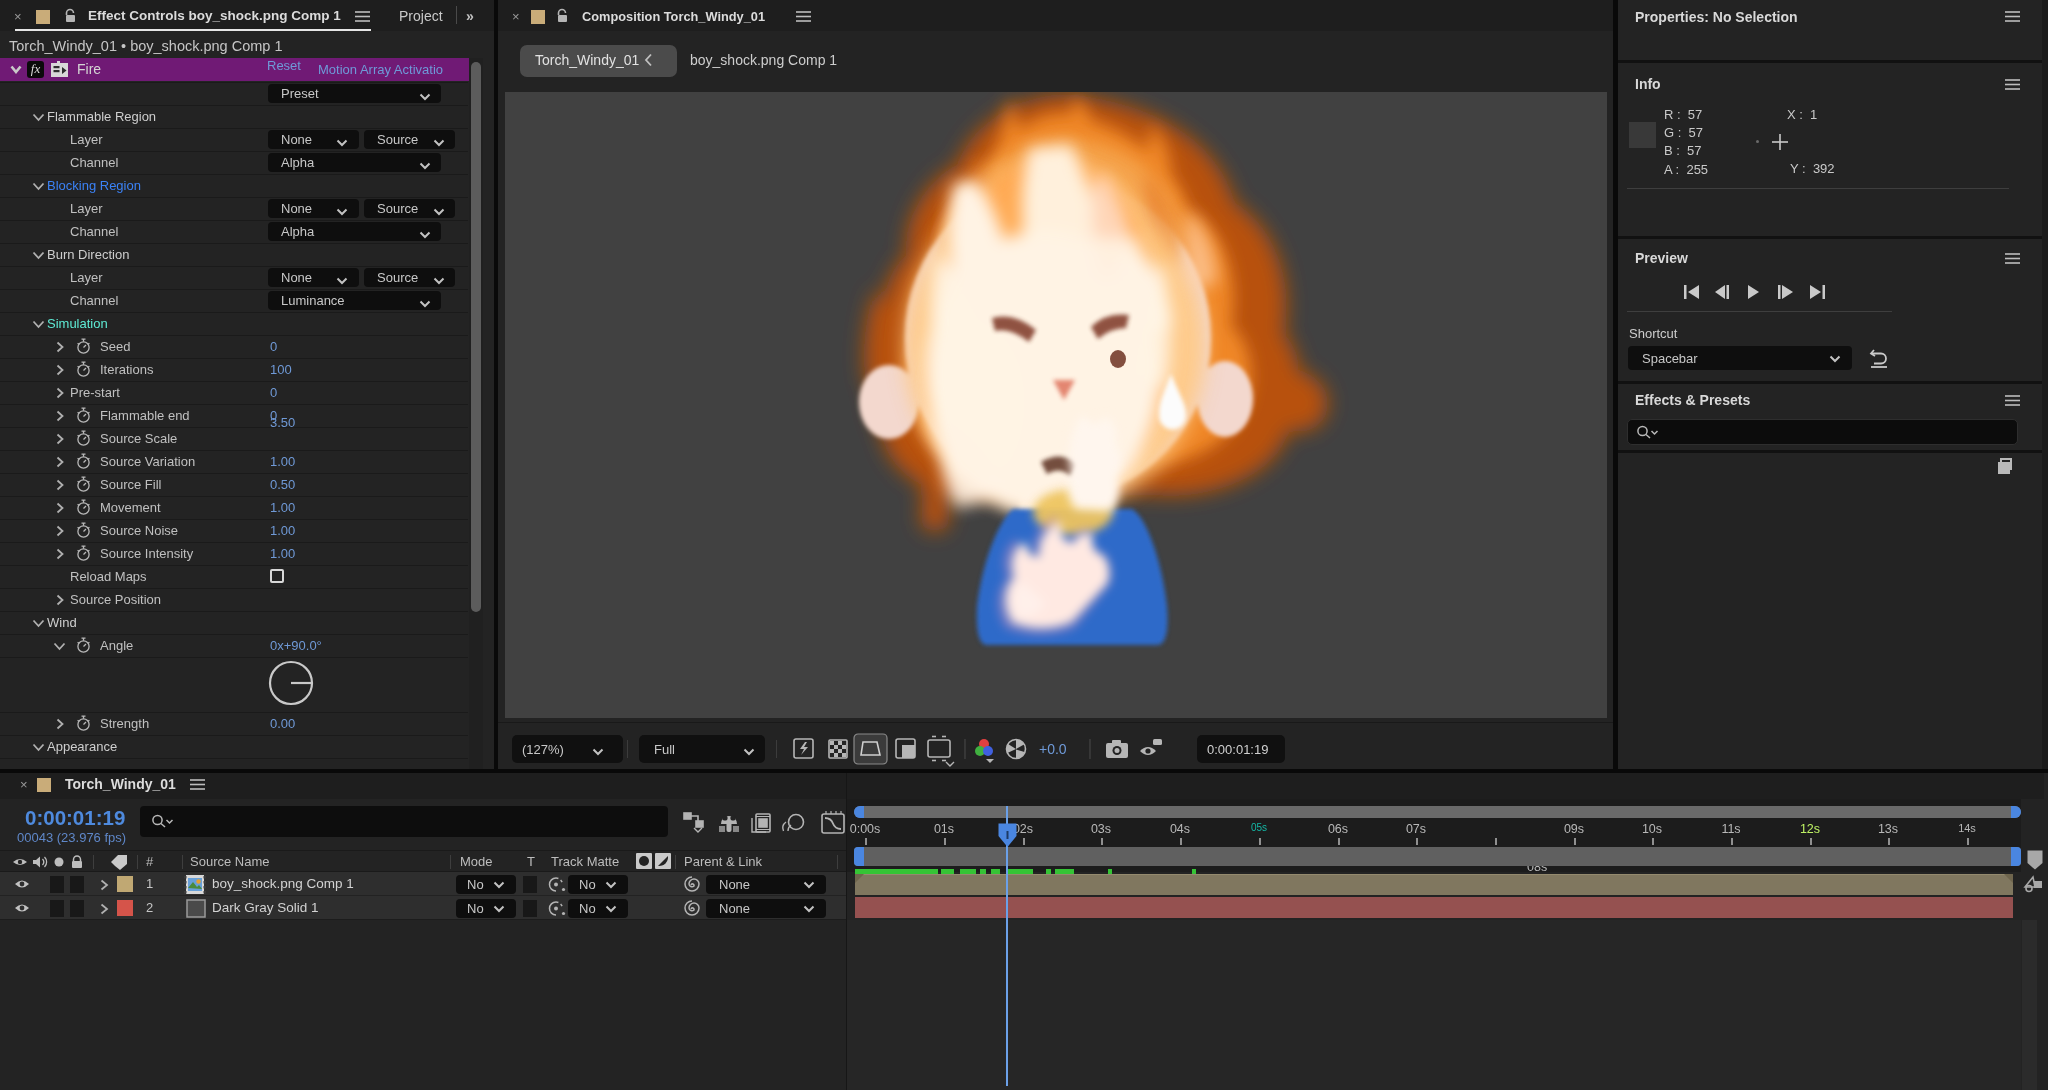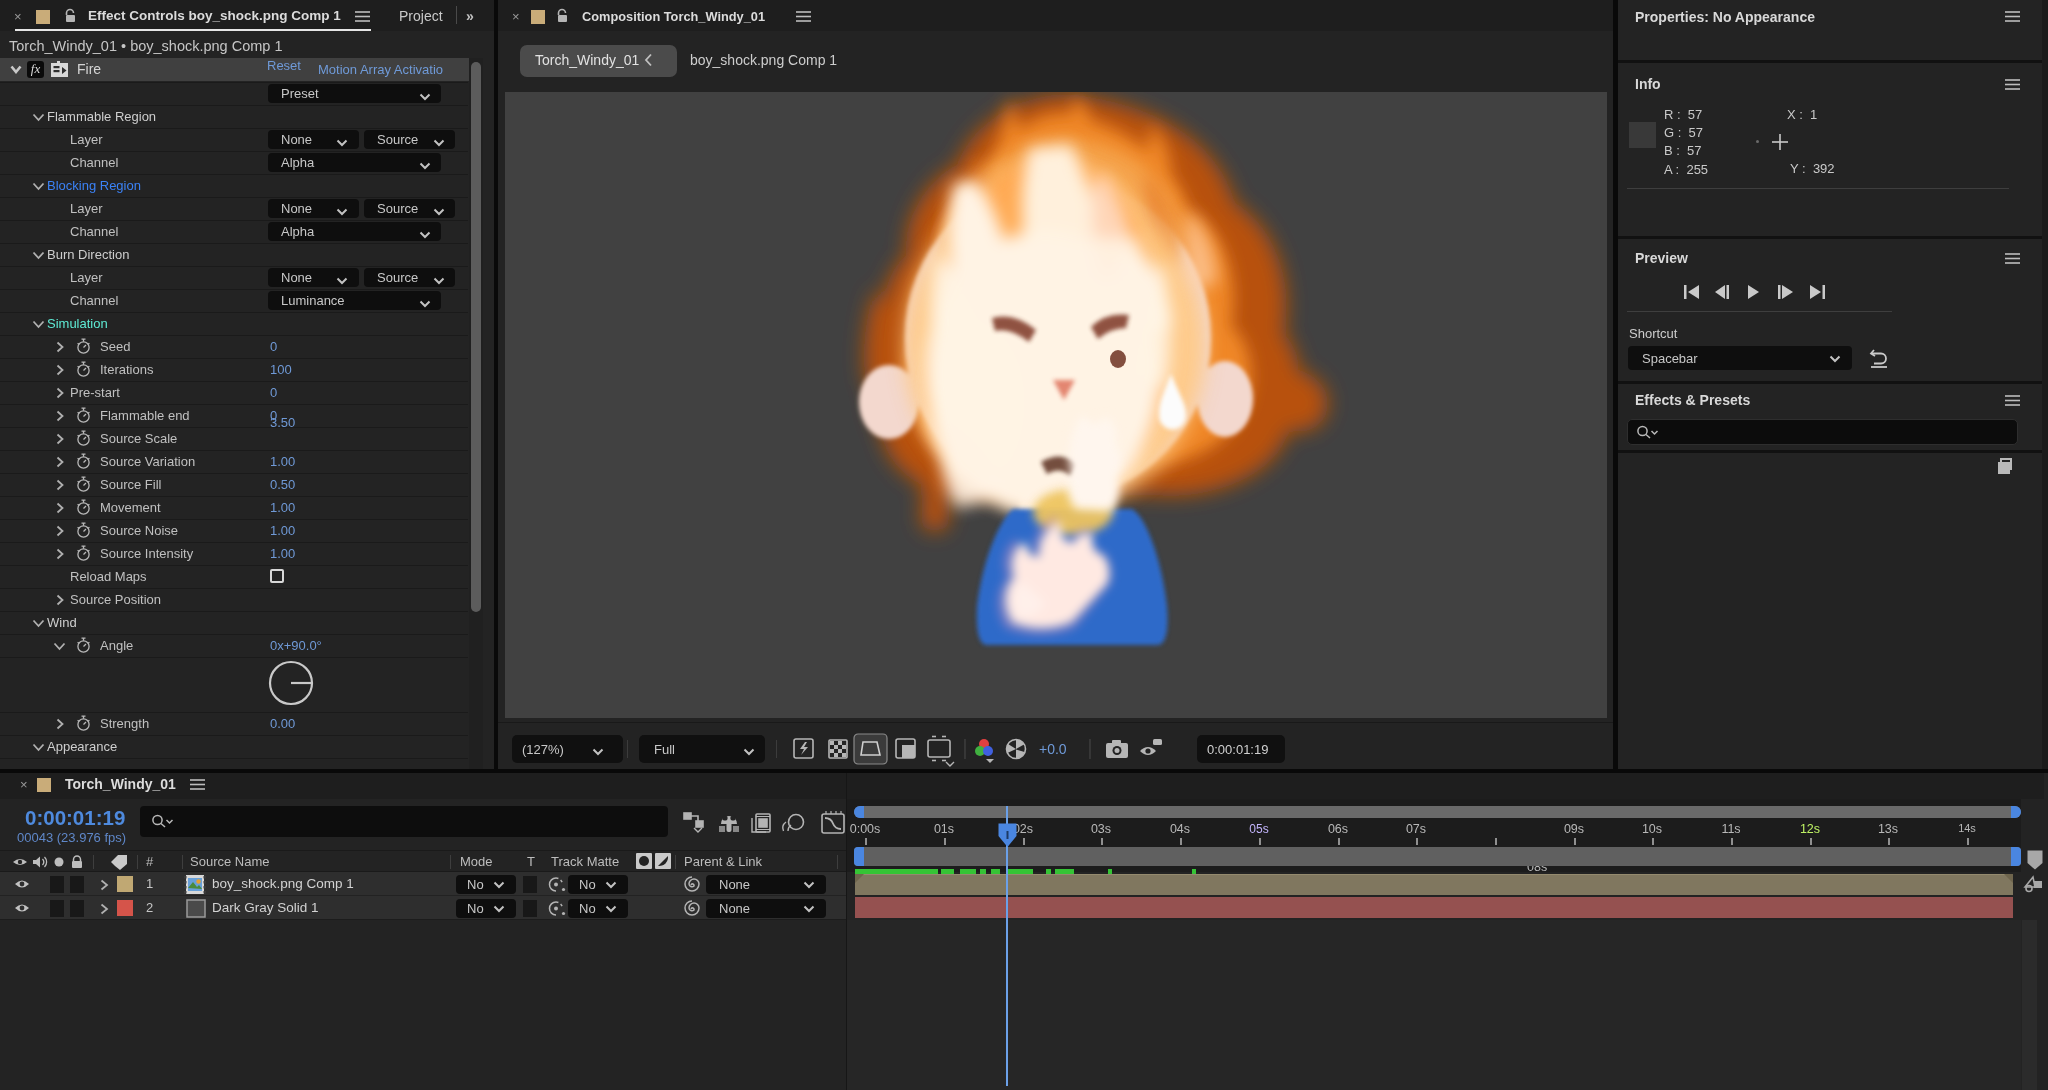--- a/index.html
+++ b/index.html
@@ -32,21 +32,21 @@
         <line x1="1" y1="11" x2="16" y2="11"></line>
       </g>
     </svg>
   <div class="abs" style="left:399px;top:8px;font-size:14px;color:#c9c9c9;">Project</div>
   <div class="abs" style="left:456px;top:6px;width:1px;height:18px;background:#4a4a4a;"></div>
   <div class="abs" style="left:466px;top:8px;font-size:14px;color:#c0c0c0;font-weight:bold;">»</div>
   <div class="abs" style="left:15px;top:29px;width:356px;height:2px;background:#e6e6e6;"></div>
 
   <div class="abs" style="left:9px;top:38px;font-size:14.5px;color:#c6c6c6;">Torch_Windy_01 • boy_shock.png Comp 1</div>
 
-  <div class="abs" style="left:0;top:58px;width:482px;height:23px;background:#404040;">
+  <div class="abs" style="left:0;top:58px;width:482px;height:23px;background:#701a75;">
     <svg class="abs" style="left:10px;top:7px;" width="12" height="9" viewBox="0 0 12 9">
         <path d="M1.5 1.5 L6 7 L10.5 1.5" fill="none" stroke="#c9c9c9" stroke-width="2.6"></path>
       </svg>
     <div class="abs" style="left:27px;top:3px;width:17px;height:17px;background:#0a0a0a;border-radius:3px;color:#dadada;font-style:italic;font-size:13px;text-align:center;line-height:16px;font-family:'Liberation Serif',serif;">fx</div>
     <svg class="abs" style="left:50px;top:2px;" width="19" height="18" viewBox="0 0 19 18">
         <path d="M1 3 h6 v-2 h3 v2 h8 v14 h-17 z" fill="#d8d8d8"></path>
         <g fill="#2e2e2e">
           <rect x="3.5" y="6" width="6" height="2.2"></rect>
           <rect x="3.5" y="10" width="6" height="2.2"></rect>
           <path d="M12 7 l4.5 3.5 L12 14 Z"></path>
@@ -510,21 +510,21 @@
         <circle cx="360" cy="20" r="2.6" fill="#232323"></circle>
         <rect x="365" y="8" width="9" height="6" rx="1.5"></rect>
       </g>
     </g>
   </svg>
   <div class="abs" style="left:699px;top:735px;width:88px;height:28px;background:#101010;border-radius:5px;"></div>
   <div class="abs" style="left:709px;top:742px;color:#d0d0d0;">0:00:01:19</div>
 </div>
 
 <div class="panel" id="rightPanel" style="left:1618px; top:0; width:430px; height:769px; background:#232323;">
-  <div class="abs" style="left:17px;top:9px;font-size:14px;font-weight:bold;color:#d8d8d8;">Properties: No Appearance</div>
+  <div class="abs" style="left:17px;top:9px;font-size:14px;font-weight:bold;color:#d8d8d8;">Properties: No Selection</div>
   <svg class="abs" style="left:386px;top:10px;" width="17" height="13" viewBox="0 0 17 13">
       <g stroke="#bdbdbd" stroke-width="1.6">
         <line x1="1" y1="2" x2="16" y2="2"></line>
         <line x1="1" y1="6.5" x2="16" y2="6.5"></line>
         <line x1="1" y1="11" x2="16" y2="11"></line>
       </g>
     </svg>
   <div class="abs" style="left:0;top:60px;width:426px;height:3px;background:#111111;"></div>
 
   <div class="abs" style="left:17px;top:76px;font-size:14px;font-weight:bold;color:#d8d8d8;">Info</div>
@@ -831,21 +831,21 @@
   <div style="position:absolute;left:825px;top:49px;width:80px;text-align:center;color:#b8b8b8;font-size:12.5px;">0:00s</div>
       <div style="position:absolute;left:865px;top:65px;width:1.5px;height:7px;background:#909090;"></div>
       <div style="position:absolute;left:904px;top:49px;width:80px;text-align:center;color:#b8b8b8;font-size:12.5px;">01s</div>
       <div style="position:absolute;left:944px;top:65px;width:1.5px;height:7px;background:#909090;"></div>
       <div style="position:absolute;left:983px;top:49px;width:80px;text-align:center;color:#b8b8b8;font-size:12.5px;">02s</div>
       <div style="position:absolute;left:1023px;top:65px;width:1.5px;height:7px;background:#909090;"></div>
       <div style="position:absolute;left:1061px;top:49px;width:80px;text-align:center;color:#b8b8b8;font-size:12.5px;">03s</div>
       <div style="position:absolute;left:1101px;top:65px;width:1.5px;height:7px;background:#909090;"></div>
       <div style="position:absolute;left:1140px;top:49px;width:80px;text-align:center;color:#b8b8b8;font-size:12.5px;">04s</div>
       <div style="position:absolute;left:1180px;top:65px;width:1.5px;height:7px;background:#909090;"></div>
-      <div style="position:absolute;left:1219px;top:49px;width:80px;text-align:center;color:#c4b5fd;font-size:12px;">05s</div>
+      <div style="position:absolute;left:1219px;top:49px;width:80px;text-align:center;color:#14b8a6;font-size:10px;">05s</div>
       <div style="position:absolute;left:1259px;top:65px;width:1.5px;height:7px;background:#909090;"></div>
       <div style="position:absolute;left:1298px;top:49px;width:80px;text-align:center;color:#b8b8b8;font-size:12.5px;">06s</div>
       <div style="position:absolute;left:1338px;top:65px;width:1.5px;height:7px;background:#909090;"></div>
       <div style="position:absolute;left:1376px;top:49px;width:80px;text-align:center;color:#b8b8b8;font-size:12.5px;">07s</div>
       <div style="position:absolute;left:1416px;top:65px;width:1.5px;height:7px;background:#909090;"></div>
       <div style="position:absolute;left:1527px;top:49px;width:80px;text-align:left;color:#b8b8b8;font-size:12.5px;margin-top:38px;">08s</div>
       <div style="position:absolute;left:1495px;top:65px;width:1.5px;height:7px;background:#909090;"></div>
       <div style="position:absolute;left:1534px;top:49px;width:80px;text-align:center;color:#b8b8b8;font-size:12.5px;">09s</div>
       <div style="position:absolute;left:1574px;top:65px;width:1.5px;height:7px;background:#909090;"></div>
       <div style="position:absolute;left:1612px;top:49px;width:80px;text-align:center;color:#b8b8b8;font-size:12.5px;">10s</div>

